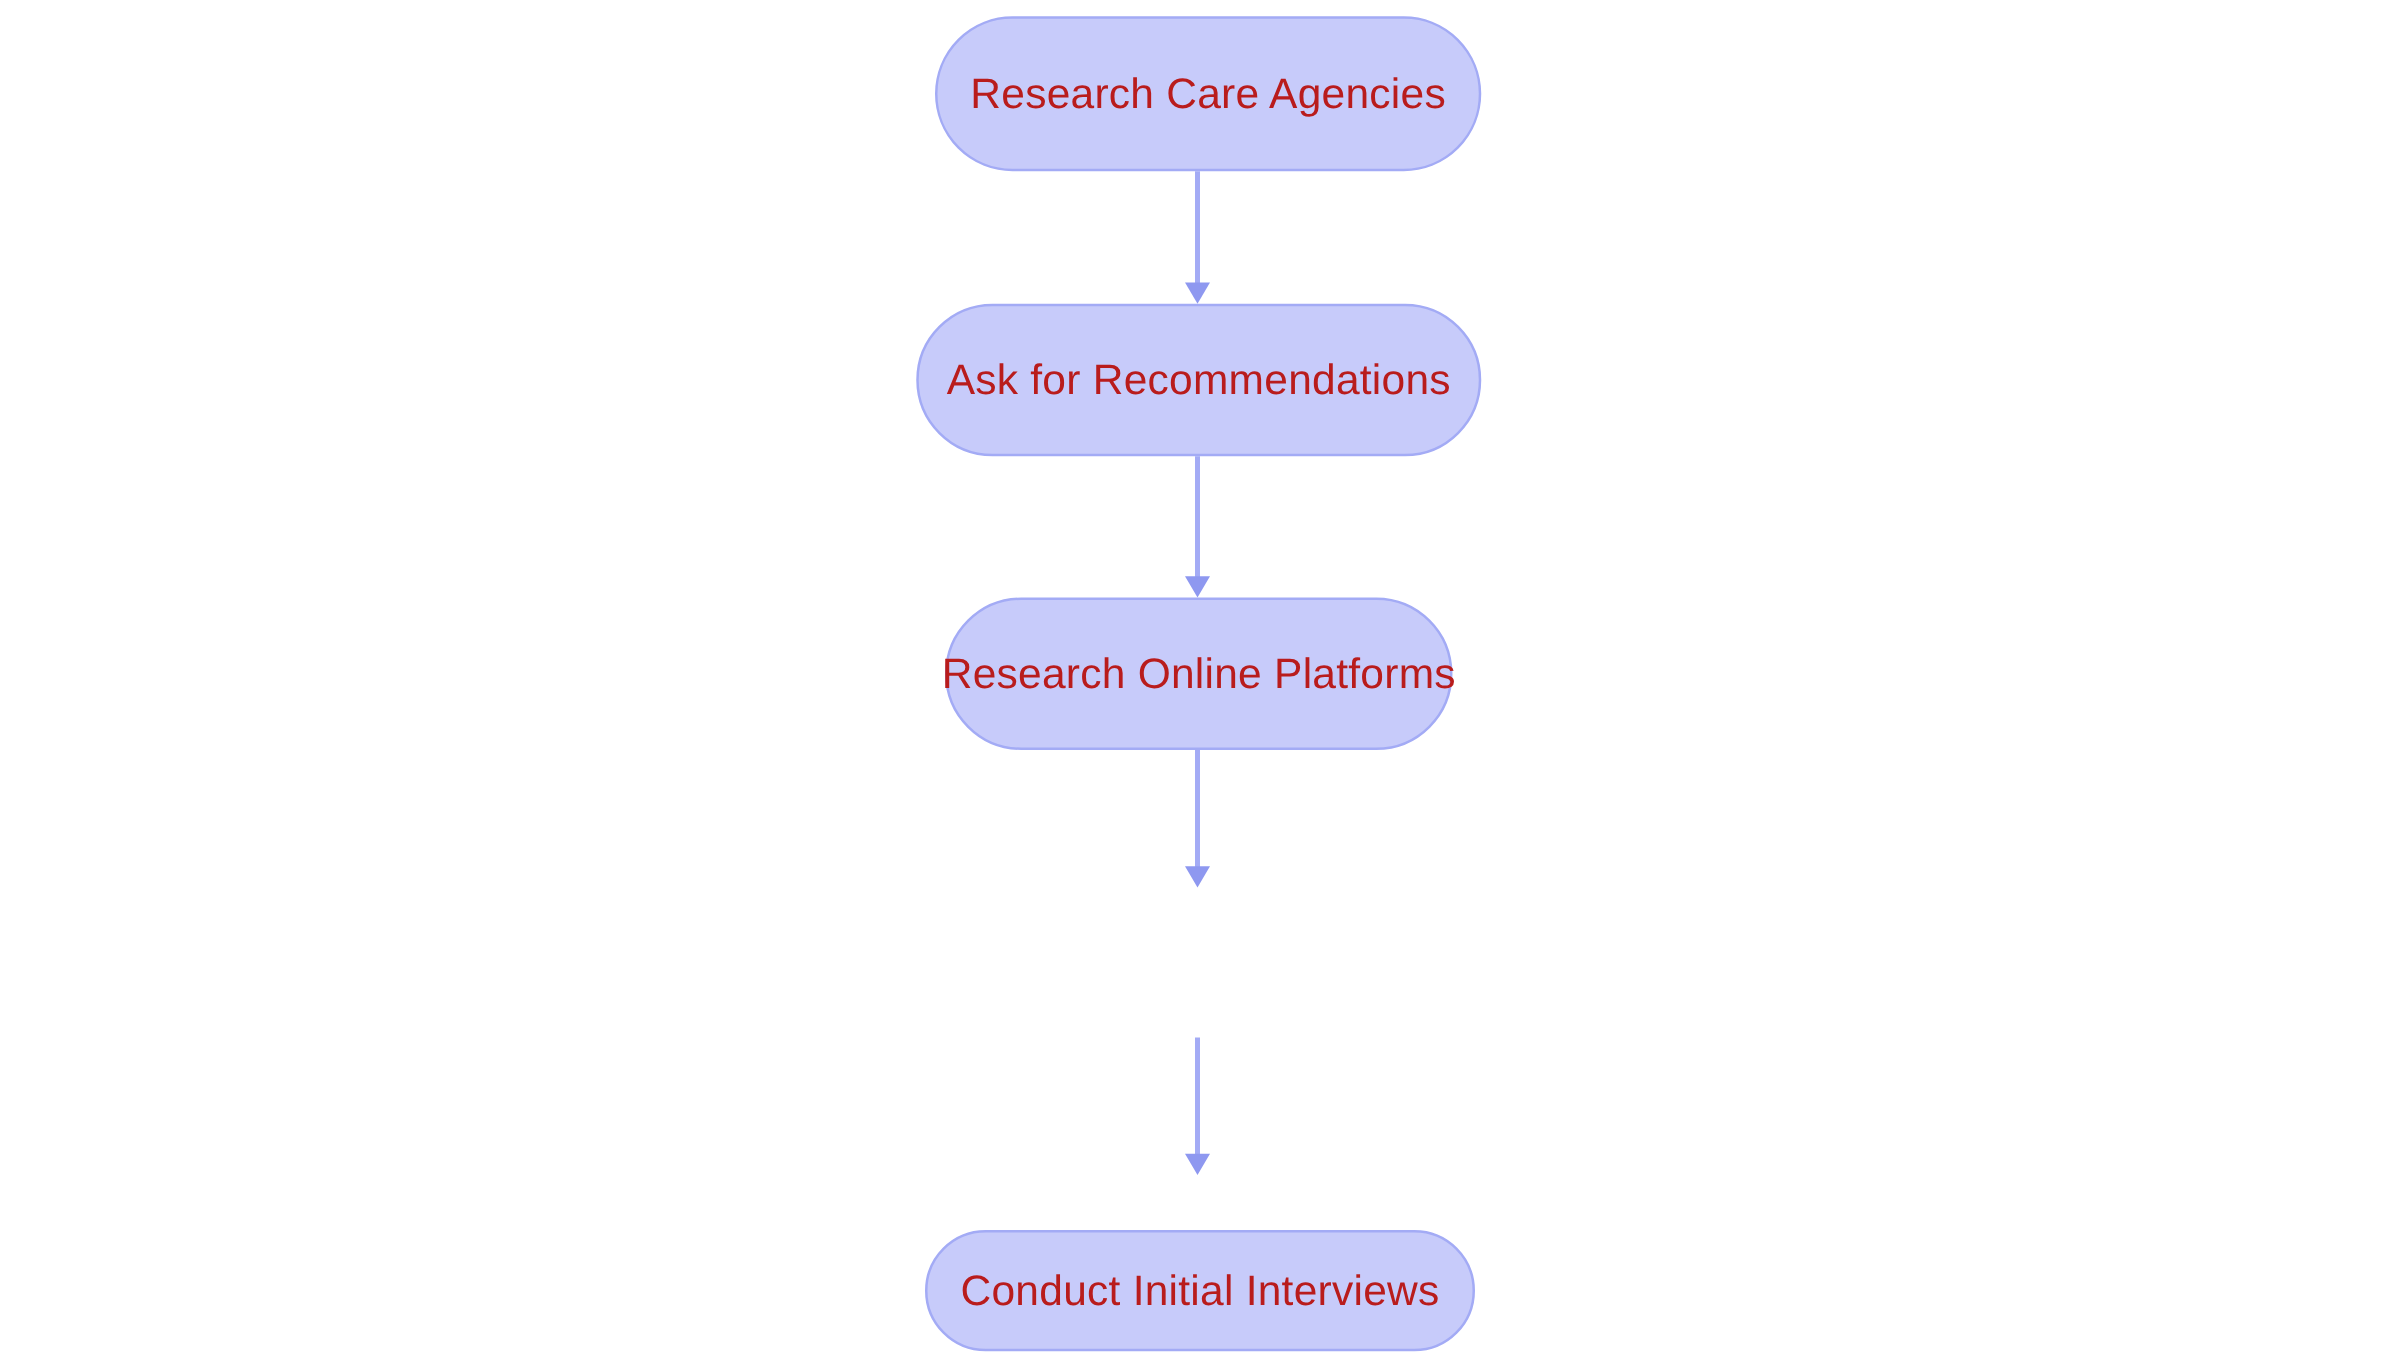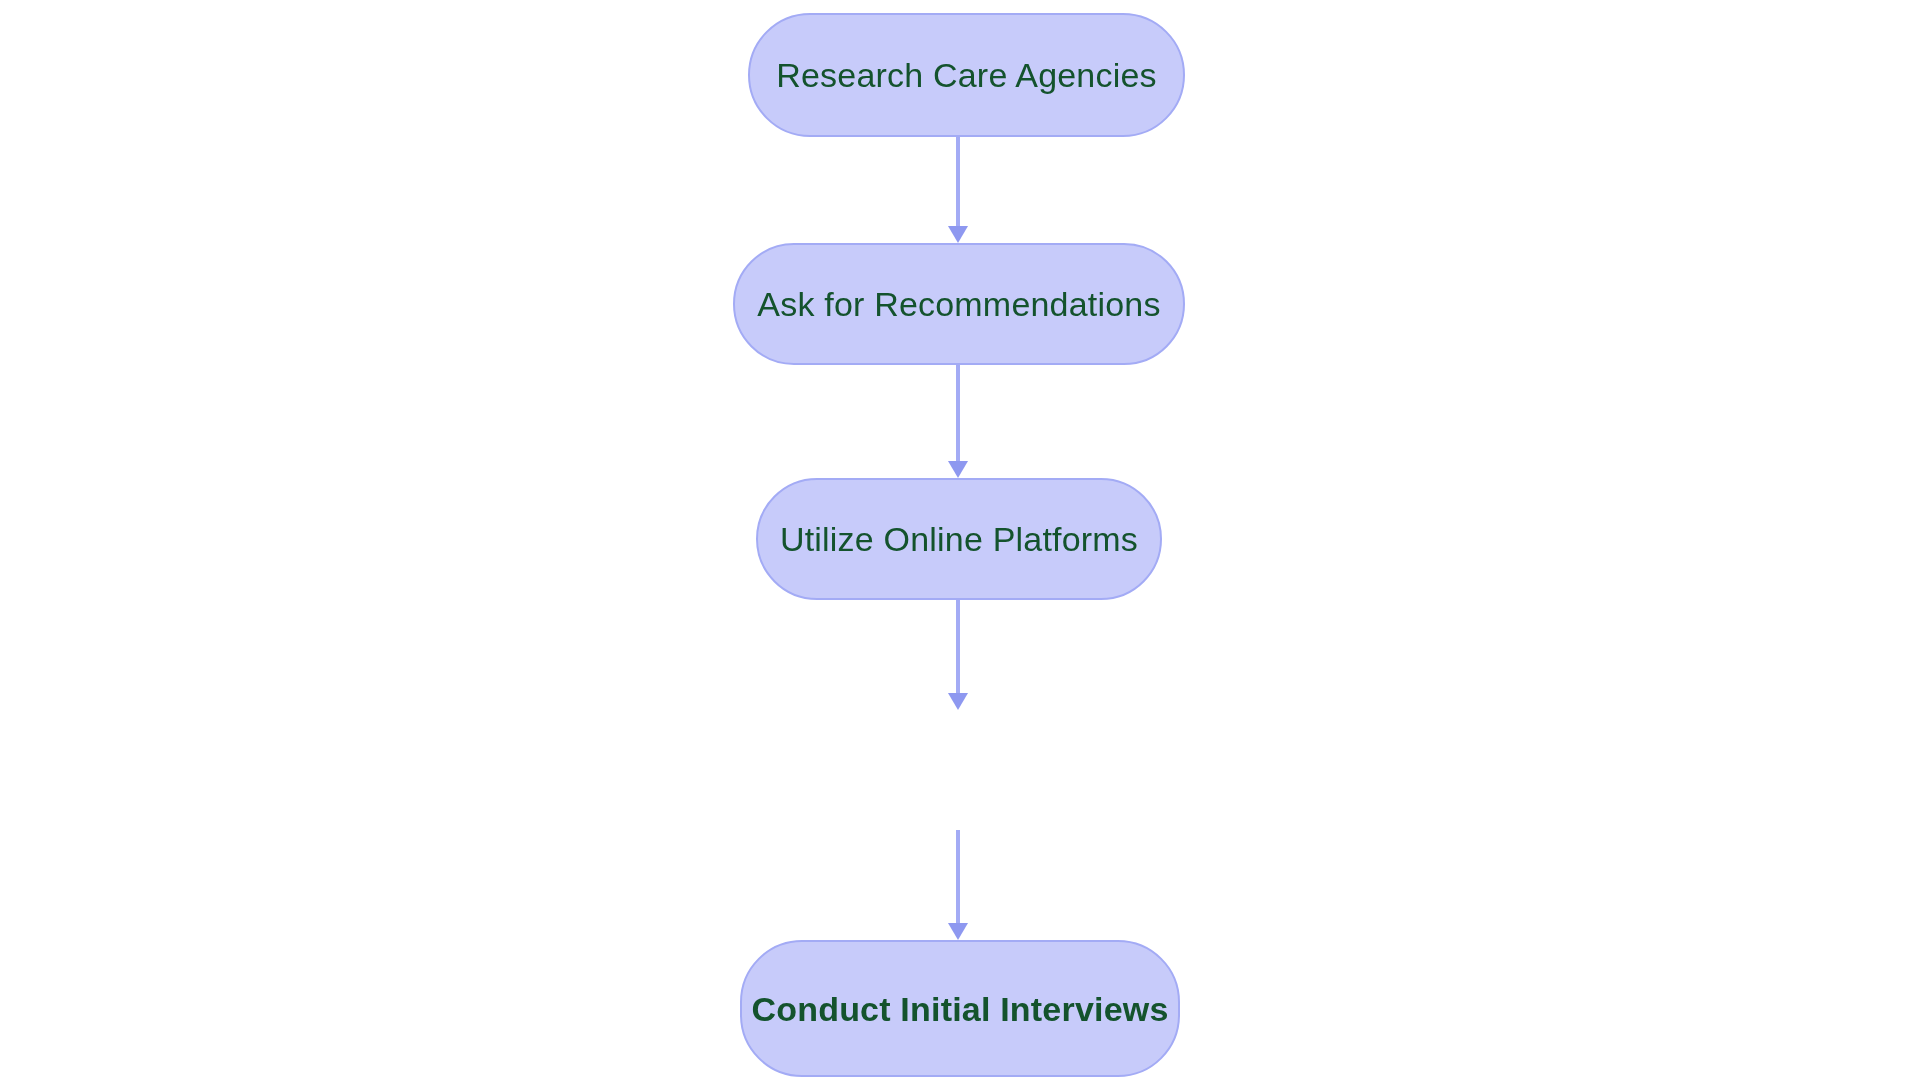--- a/index.html
+++ b/index.html
@@ -33,21 +33,21 @@
     border-radius: 62px;
     color: #332dd0;
     z-index: 2;
   }
 
   .flow-node-label {
     font-family: "Liberation Sans", sans-serif;
     font-size: 34px;
     line-height: 1;
     letter-spacing: 0.2px;
-    color: #14532d;
+    color: #b91c1c;
     white-space: nowrap;
     user-select: none;
   }
 
   
   .flow-connector {
     position: relative;
     width: 24px;
     display: flex;
     flex-direction: column;
@@ -85,31 +85,31 @@
   <div class="flow-node" style="position:absolute; left:733px; top:243px; width:452px; height:122px;">
     <span class="flow-node-label">Ask for Recommendations</span>
   </div>
 
   <div class="flow-connector" style="position:absolute; left:946px; top:365px; height:113px;">
     <div class="connector-line"></div>
     <div class="connector-arrowhead"></div>
   </div>
 
   <div class="flow-node" style="position:absolute; left:756px; top:478px; width:406px; height:122px;">
-    <span class="flow-node-label">Utilize Online Platforms</span>
+    <span class="flow-node-label">Research Online Platforms</span>
   </div>
 
   <div class="flow-connector" style="position:absolute; left:946px; top:600px; height:110px;">
     <div class="connector-line"></div>
     <div class="connector-arrowhead"></div>
   </div>
 
 
   <div class="flow-connector" style="position:absolute; left:946px; top:830px; height:110px;">
     <div class="connector-line"></div>
     <div class="connector-arrowhead"></div>
   </div>
 
-  <div class="flow-node" style="position:absolute; left:740px; top:940px; width:440px; height:137px;font-weight:bold;">
+  <div class="flow-node" style="position:absolute; left:740px; top:984px; width:440px; height:97px;">
     <span class="flow-node-label">Conduct Initial Interviews</span>
   </div>
 
 </div>
 
 </body></html>

